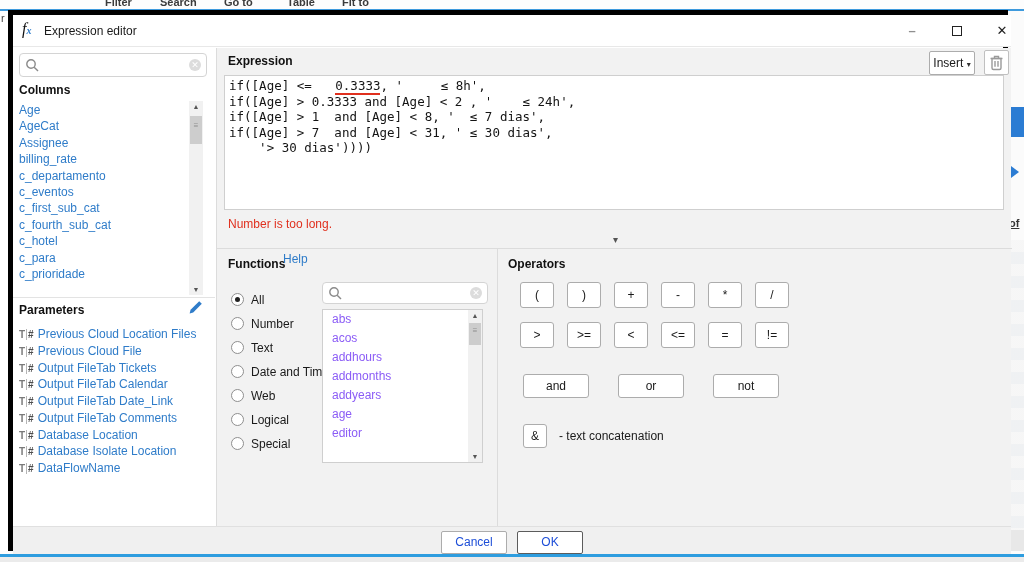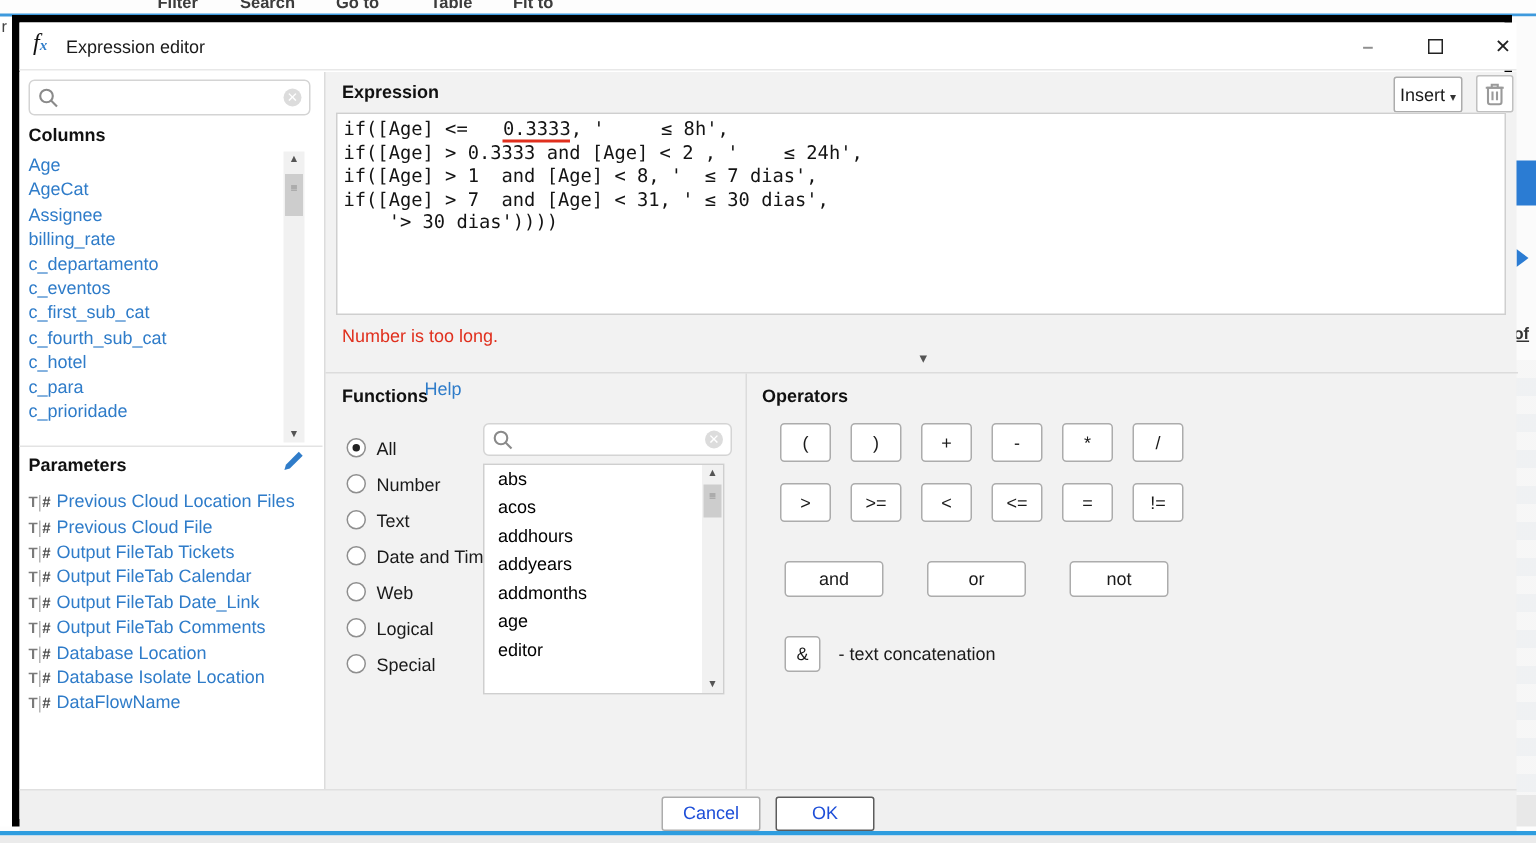--- a/index.html
+++ b/index.html
@@ -85,21 +85,21 @@
   .help-link { position:absolute; left:66px; top:204px; font-size:12px; color:#2f7cc9; cursor:pointer; }
   .radio-row { position:absolute; left:14px; height:14px; cursor:pointer; }
   .radio { display:inline-block; width:13px; height:13px; border-radius:50%; border:1px solid #8f8f8f;
     background:#fff; vertical-align:middle; position:relative; }
   .radio.sel::after { content:""; position:absolute; left:3px; top:3px; width:5px; height:5px;
     border-radius:50%; background:#222; }
   .radio-label { font-size:12px; color:#1a1a1a; margin-left:7px; vertical-align:middle; }
   .fn-search { left:105px; top:234px; width:166px; height:22px; }
   .fn-list { position:absolute; left:105px; top:261px; width:161px; height:154px; background:#fff;
     border:1px solid #cfcfcf; overflow:hidden; }
-  .fn-item { font-size:12px; color:#000000; padding:2px 0 2px 9px; line-height:15px; cursor:pointer; }
+  .fn-item { font-size:12px; color:#8b5cf6; padding:2px 0 2px 9px; line-height:15px; cursor:pointer; }
 
   
   .op-head { left:291px; top:209px; }
   .op-btn { position:absolute; width:34px; height:26px; background:#fff; border:1px solid #acacac;
     border-radius:3px; font-size:12px; color:#1a1a1a; text-align:center; line-height:24px; cursor:pointer; }
   .op-wide { width:66px; height:24px; line-height:22px; }
   .concat-cap { position:absolute; left:342px; top:381px; font-size:12px; color:#1a1a1a; }
 
   
   .footer { position:absolute; left:0; top:511px; width:998px; height:28px; background:#f0f0f0;
@@ -248,22 +248,22 @@
             <line x1="9.2" y1="9.2" x2="13" y2="13" stroke="#8a8a8a" stroke-width="1.4"></line>
           </svg>
         <input type="text" value="" style="">
         <span class="clearbtn">✕</span>
       </div>
 
       <div class="fn-list">
         <div class="fn-item">abs</div>
         <div class="fn-item">acos</div>
         <div class="fn-item">addhours</div>
+        <div class="fn-item">addmonths</div>
         <div class="fn-item">addyears</div>
-        <div class="fn-item">addmonths</div>
         <div class="fn-item">age</div>
         <div class="fn-item">editor</div>
         <div class="vscroll" style="right:0;top:0;width:14px;height:152px">
           <div class="vs-arrow" style="top:2px">▲</div>
           <div class="vs-thumb" style="top:13px;height:22px">
               <div class="vs-grip" style="margin-top:4px">≡</div>
             </div>
           <div class="vs-arrow" style="bottom:2px">▼</div>
         </div>
       </div>

